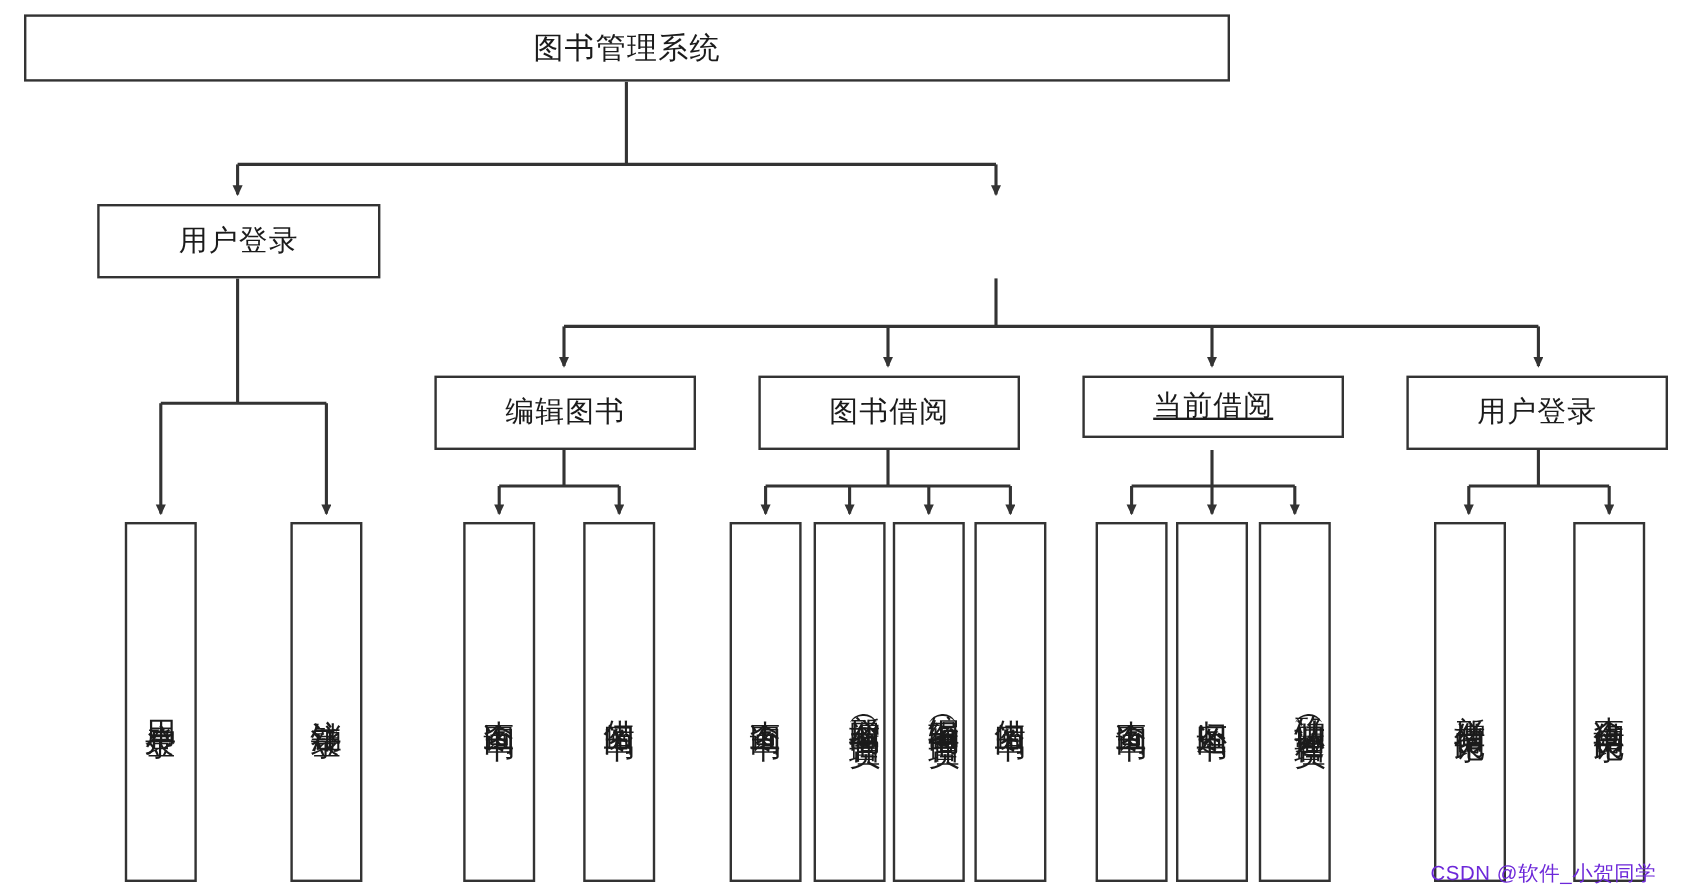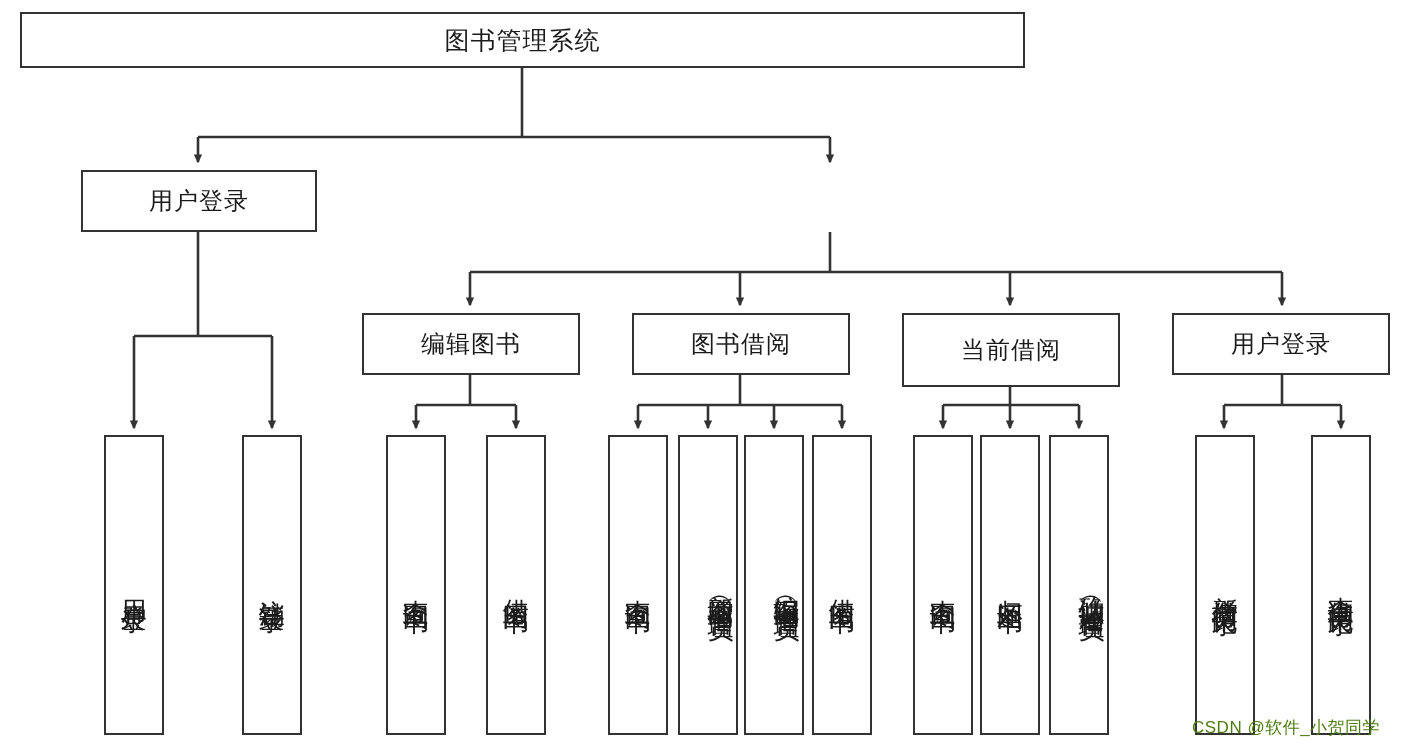--- a/index.html
+++ b/index.html
@@ -55,21 +55,21 @@
     padding-top: 6px;
     white-space: nowrap;
   }
   .node-v.v-center {
     align-items: center;
     padding-top: 0;
   }
   .watermark {
     position: absolute;
     font-size: 17px;
-    color: #4d7c0f;
+    color: #6d28d9;
     white-space: nowrap;
     letter-spacing: 0.5px;
   }
 </style>
 </head>
 <body>
 
 <div id="diagram-root">
 
   <svg id="connectors" viewBox="0 0 1405 747" xmlns="http://www.w3.org/2000/svg">
@@ -124,21 +124,21 @@
 
   <div class="node node-h node-root" style="left:20px; top:12px; width:1005px; height:56px;">图书管理系统</div>
 
   <div class="node node-h" style="left:81px; top:170px; width:236px; height:62px;">用户登录</div>
 
 
   <div class="node node-h" style="left:362px; top:313px; width:218px; height:62px;">编辑图书</div>
 
   <div class="node node-h" style="left:632px; top:313px; width:218px; height:62px;">图书借阅</div>
 
-  <div class="node node-h" style="left:902px; top:313px; width:218px; height:74px;">当前借阅</div>
+  <div class="node node-h" style="left:902px; top:313px; width:218px; height:52px;text-decoration:underline;">当前借阅</div>
 
   <div class="node node-h" style="left:1172px; top:313px; width:218px; height:62px;">用户登录</div>
 
   <div class="node node-v v-center" style="left:104px; top:435px; width:60px; height:300px;">用户登录</div>
 
   <div class="node node-v v-center" style="left:242px; top:435px; width:60px; height:300px;">注销登录</div>
 
   <div class="node node-v v-center" style="left:386px; top:435px; width:60px; height:300px;">查询图书</div>
 
   <div class="node node-v v-center" style="left:486px; top:435px; width:60px; height:300px;">借阅图书</div>

